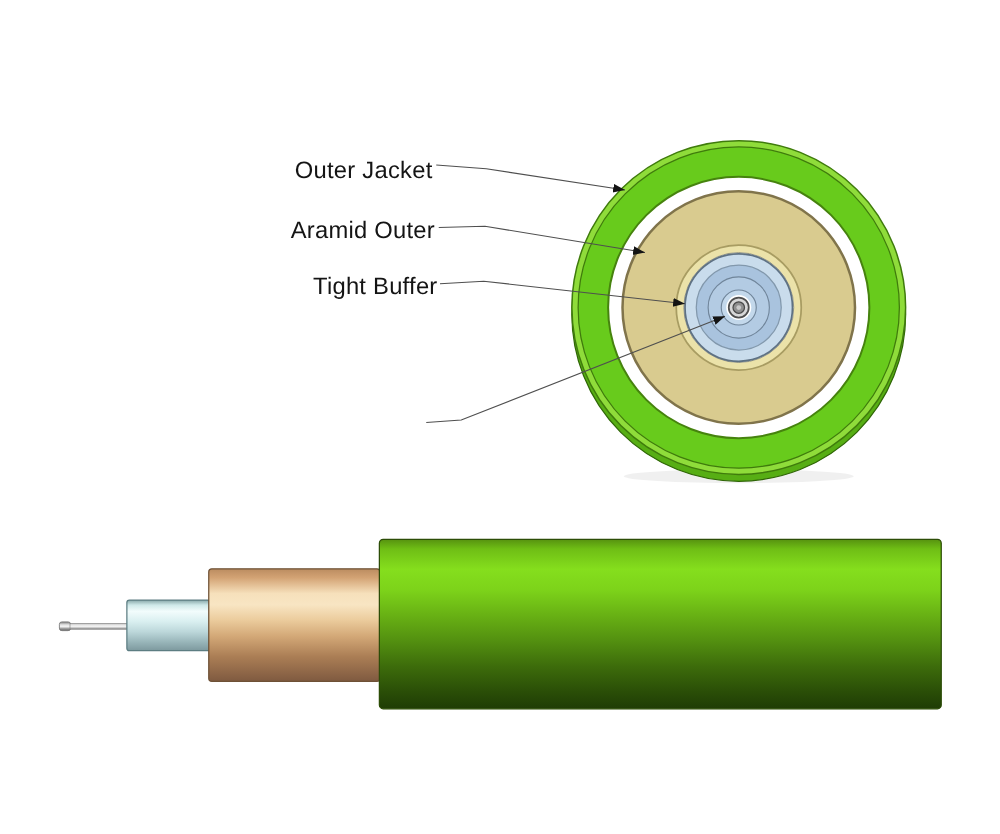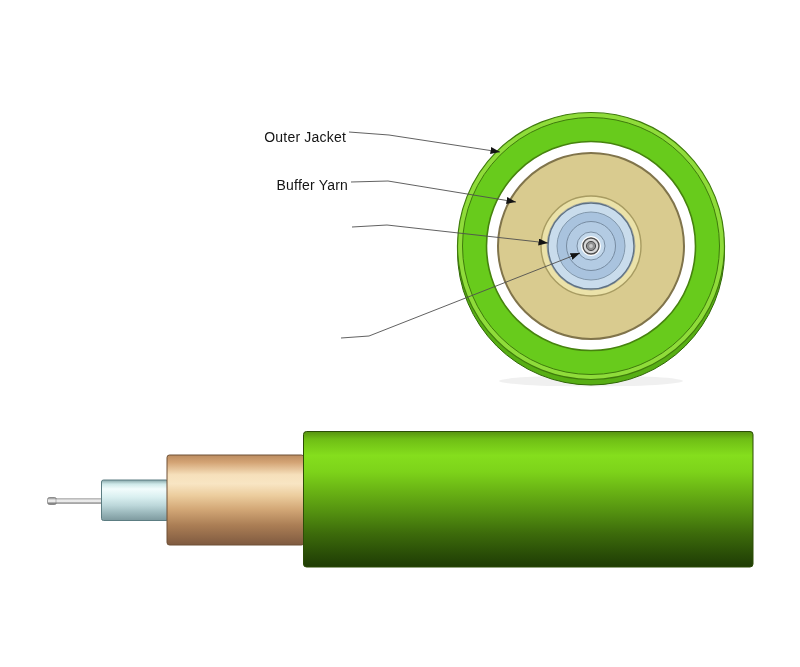--- a/index.html
+++ b/index.html
@@ -6,21 +6,21 @@
   .stage{
     position:relative;
     width:800px;height:667px;
     background:#ffffff;
     overflow:hidden;
     font-family:"Liberation Sans", sans-serif;
   }
   .stage svg{position:absolute;left:0;top:0;}
   .label{
     position:absolute;
-    font-size:14px;
+    font-size:19px;
     line-height:22px;
     color:#141414;
     text-align:right;
     letter-spacing:0.2px;
     white-space:nowrap;
   }
   .label-outer-jacket{left:196px;top:126px;width:150px;}
   .label-aramid-yarn{left:196px;top:174px;width:152px;}
   .label-tight-buffer{left:196px;top:219px;width:154px;}
   .label-fiber{left:196px;top:330px;width:142px;}
@@ -103,14 +103,15 @@
     <g>
       <rect x="47.5" y="497.5" width="9" height="7" rx="2" fill="url(#gradNeedle)" stroke="#777777" stroke-width="0.7"></rect>
       <rect x="56" y="498.8" width="47" height="4.6" fill="url(#gradNeedle)" stroke="#808080" stroke-width="0.5"></rect>
       <rect x="101.5" y="480" width="66.5" height="40.5" rx="2" fill="url(#gradBlue)" stroke="#5c7d82" stroke-width="1"></rect>
       <rect x="167" y="455" width="137" height="90" rx="2.5" fill="url(#gradTan)" stroke="#6e5136" stroke-width="1"></rect>
       <rect x="303.5" y="431.5" width="449.5" height="135.5" rx="3" fill="url(#gradGreen)" stroke="#2c4d07" stroke-width="1"></rect>
     </g>
   </svg>
 
   <div class="label label-outer-jacket">Outer Jacket</div>
-  <div class="label label-aramid-yarn">Buffer Yarn</div>
+  <div class="label label-aramid-yarn">Aramid Outer</div>
+  <div class="label label-tight-buffer">Tight Buffer</div>
 </div>
 
 </body></html>

